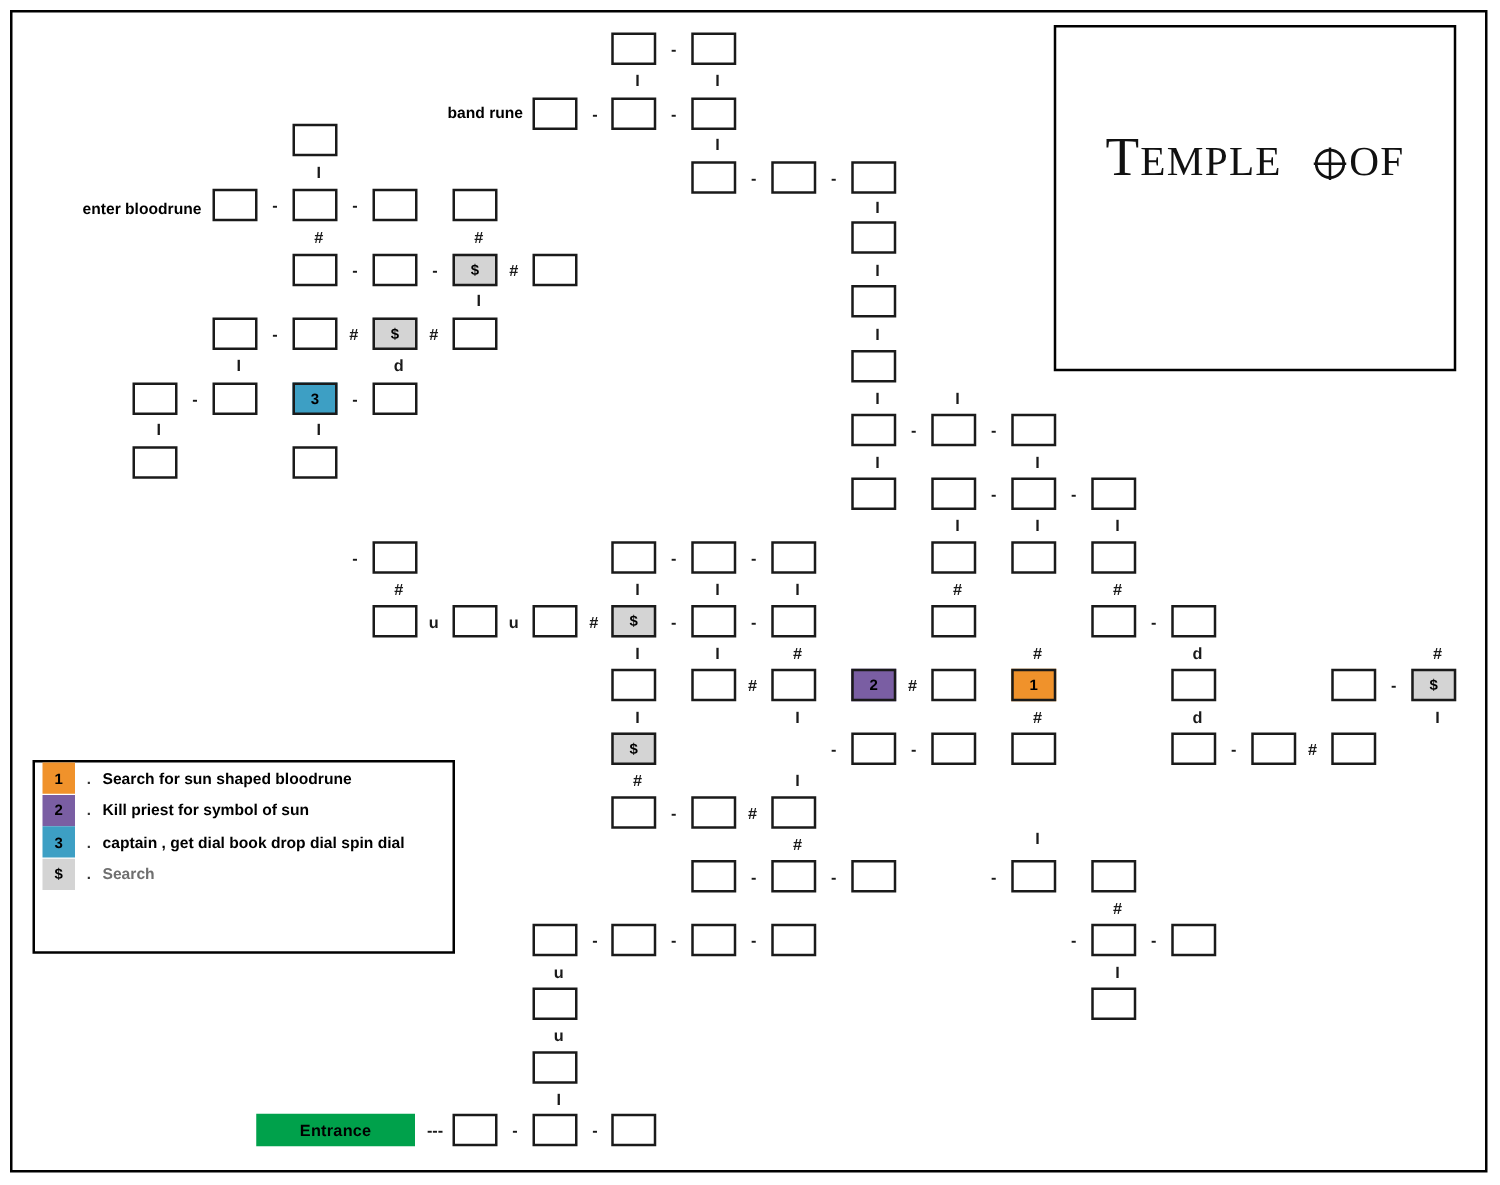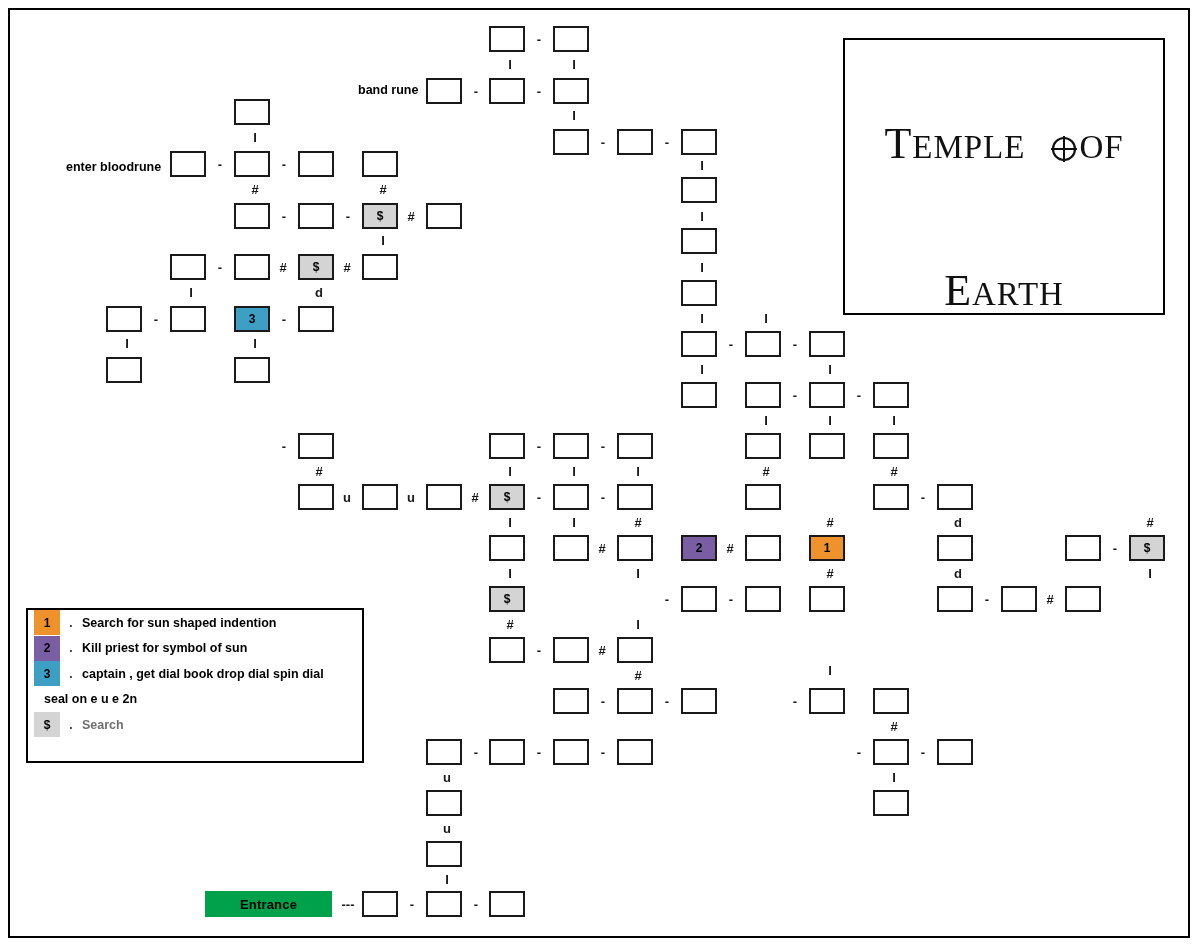--- a/index.html
+++ b/index.html
@@ -172,55 +172,49 @@
   }
   .legend-note.flush { padding-left: 4px; }
 </style>
 </head>
 <body>
 
 <div id="map-canvas">
 
   <div class="map-frame"></div>
 
-  <div class="title-box" style="left:843px; top:38px; width:322px; height:277px;justify-content:space-between;">
+  <div class="title-box" style="left:843px; top:20px; width:322px; height:277px;">
     <div class="title-line title-line-1">
       <span class="cap">T</span><span class="sml">EMPLE</span>
       <span class="sml" style="display:inline-block; width:14px;"></span>
       <span class="of-sym">
         <svg width="30" height="30" viewBox="0 0 30 30">
           <circle cx="15" cy="16" r="11" fill="none" stroke="#111111" stroke-width="2.2"></circle>
           <line x1="15" y1="3" x2="15" y2="29" stroke="#111111" stroke-width="2"></line>
           <line x1="2" y1="16" x2="28" y2="16" stroke="#111111" stroke-width="2"></line>
         </svg>
       </span><span class="sml">OF</span>
     </div>
-    <div class="title-line title-line-2">
-      <span class="cap">E</span><span class="sml">ARTH</span>
-    </div>
   </div>
 
   <div class="legend" style="left:26px; top:608px; width:338px; height:155px;">
     <div class="legend-row">
       <span class="legend-swatch s1">1</span>
       <span class="legend-dot">.</span>
-      <span class="legend-text">Search for sun shaped indention</span>
+      <span class="legend-text">Search for sun shaped bloodrune</span>
     </div>
     <div class="legend-row">
       <span class="legend-swatch s2">2</span>
       <span class="legend-dot">.</span>
       <span class="legend-text">Kill priest for symbol of sun</span>
     </div>
     <div class="legend-row">
       <span class="legend-swatch s3">3</span>
       <span class="legend-dot">.</span>
       <span class="legend-text">captain , get dial book drop dial spin dial</span>
-    </div>
-    <div class="legend-row">
-      <span class="legend-note">seal on e u e 2n</span>
     </div>
     <div class="legend-row">
       <span class="legend-swatch sd">$</span>
       <span class="legend-dot">.</span>
       <span class="legend-text muted">Search</span>
     </div>
   </div>
 
   <div class="side-label" style="left:66px; top:161px;">enter bloodrune</div>
   <div class="side-label" style="left:358px; top:84px;">band rune</div>

